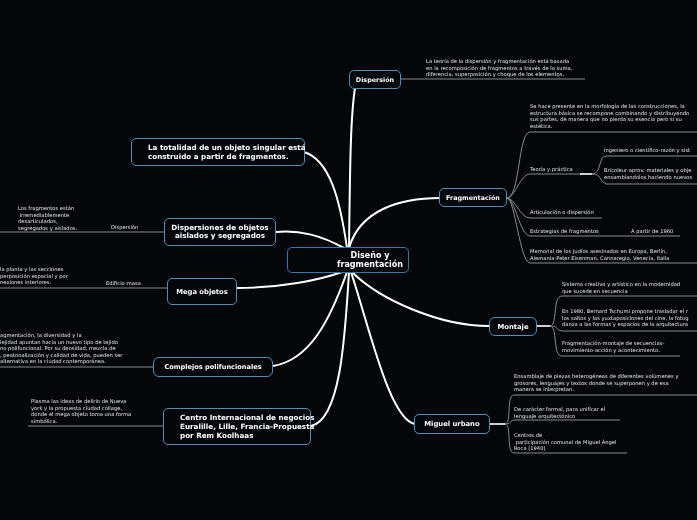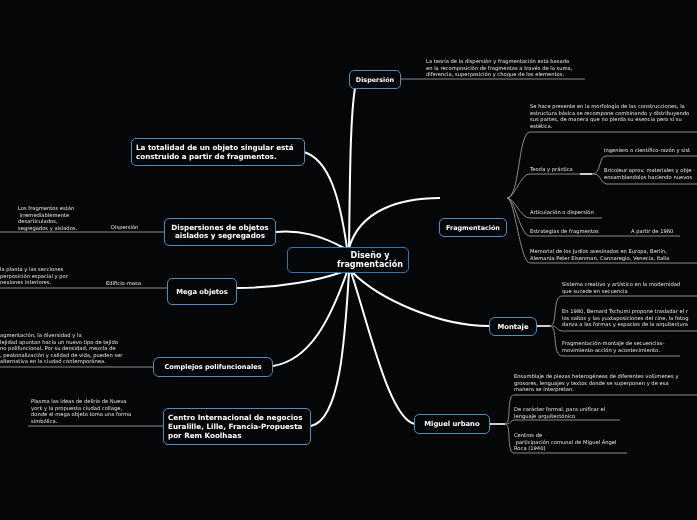--- a/index.html
+++ b/index.html
@@ -1,21 +1,21 @@
 <!DOCTYPE html>
 <html><head>
   <meta charset="utf-8">
   <style>
     html, body { margin:0; padding:0; }
     body { width:697px; height:520px; background:#050608; position:relative; overflow:hidden; font-family:"DejaVu Sans", sans-serif; color:#fff; }
     svg.links { position:absolute; left:0; top:0; width:697px; height:520px; }
     .node { position:absolute; box-sizing:border-box; border:1.5px solid #4c8fc0; border-radius:5px; background:#050608; color:#fff; font-weight:bold; display:flex; align-items:center; justify-content:center; text-align:center; cursor:pointer; }
     .node.center { border-color:#2a7ab8; font-size:8px;padding-left:44px; }
     .node.main { font-size:7.2px; }
-    .node.left-align { justify-content:flex-start; text-align:left; padding-left:4px; }
+    .node.left-align { justify-content:flex-start; text-align:left; padding-left:16px; }
     .leaf { position:absolute; font-size:5.2px; line-height:6.6px; color:#e8e8e8; white-space:pre; }
   </style>
 </head>
 <body>
 
 <svg class="links" viewBox="0 0 697 520">
   <g fill="none" stroke="#ffffff" stroke-width="2">
 
     <path d="M349 248 C350 180, 350 120, 355 88"></path>
     <path d="M349 248 C360 210, 400 198, 440 198"></path>
@@ -61,21 +61,21 @@
   <span>Diseño y fragmentación</span>
 </div>
 
 <div class="node main" style="left:349px;top:70px;width:52px;height:19px;font-size:6.4px;">
   <span>Dispersión</span>
 </div>
 <div class="leaf" style="left:426px;top:58px;">La teoría de la dispersión y fragmentación está basada
 en la recomposición de fragmentos a través de la suma,
 diferencia, superposición y choque de los elementos.</div>
 
-<div class="node main" style="left:439px;top:188px;width:68px;height:19px;font-size:6.4px;margin-top:30px;">
+<div class="node main" style="left:439px;top:188px;width:68px;height:19px;font-size:6.4px;">
   <span>Fragmentación</span>
 </div>
 <div class="leaf" style="left:530px;top:103px;">Se hace presente en la morfología de las construcciones, la
 estructura básica se recompone combinando y distribuyendo
 sus partes, de manera que no pierda su esencia pero si su
 estética.</div>
 <div class="leaf" style="left:530px;top:166px;">Teoría y práctica</div>
 <div class="leaf" style="left:604px;top:147px;">Ingeniero o científico-razón y sist</div>
 <div class="leaf" style="left:604px;top:167px;">Bricoleur-aprov. materiales y obje
 ensamblandolos haciendo nuevos</div>

